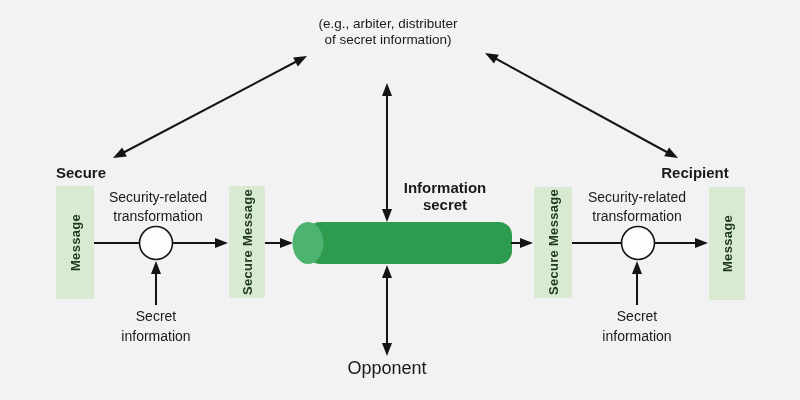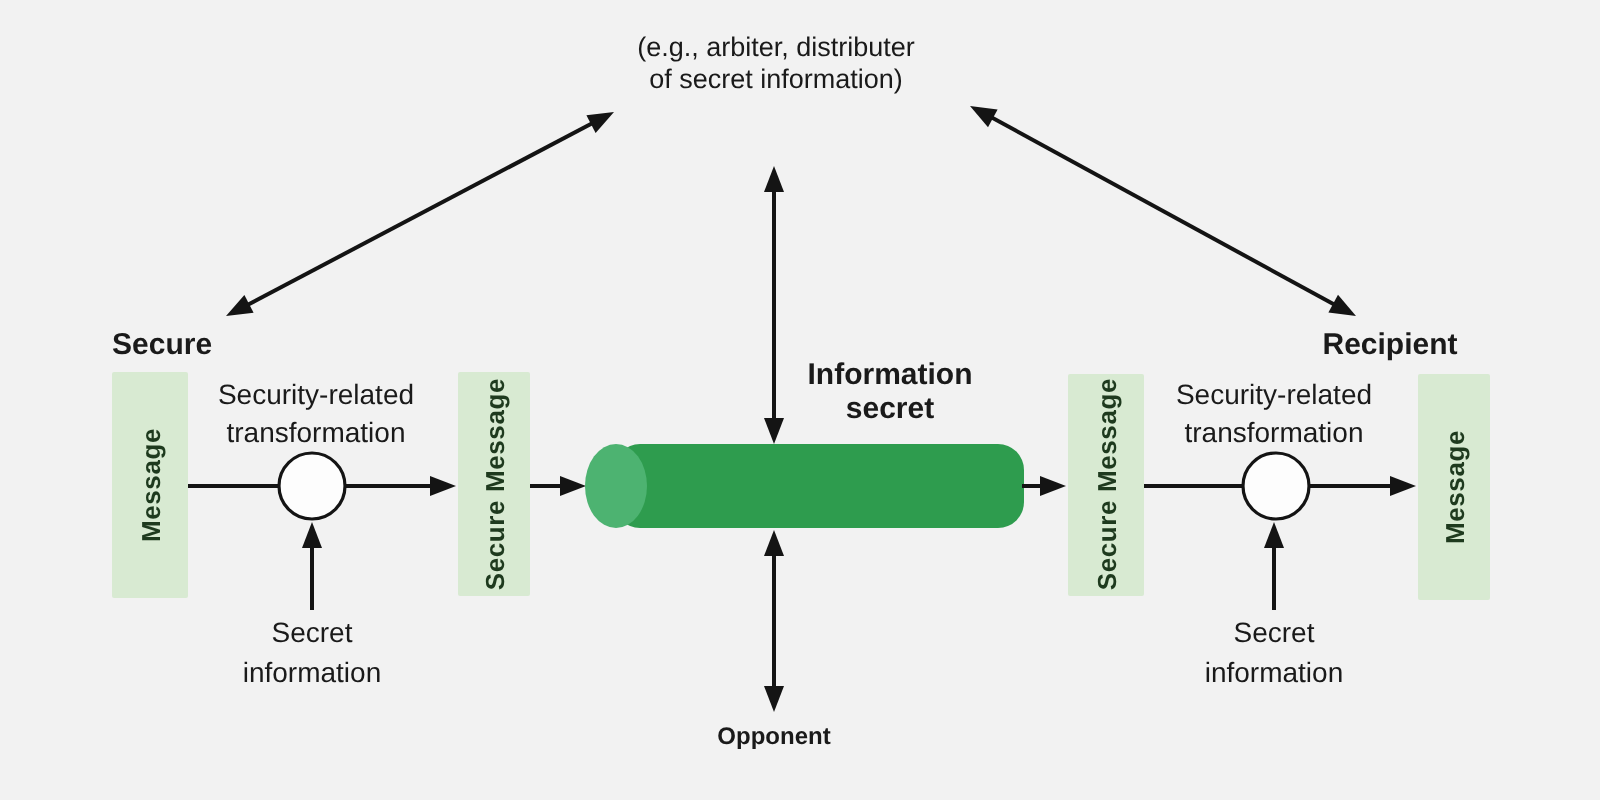--- a/index.html
+++ b/index.html
@@ -22,21 +22,21 @@
   .ttp{left:268px;top:16px;width:240px;}
   .ttp .t{font-size:15px;font-weight:bold;line-height:19px;}
   .ttp .s{font-size:13.5px;line-height:15.5px;}
   .sender-label{left:56px;top:165px;}
   .recipient-label{left:645px;top:165px;width:100px;text-align:center;}
   .transform-l{left:78px;top:188px;width:160px;line-height:19px;}
   .transform-r{left:557px;top:188px;width:160px;line-height:19px;}
   .channel-label{left:385px;top:179px;width:120px;font-size:15px;font-weight:bold;line-height:17px;}
   .secret-l{left:96px;top:306px;width:120px;line-height:20px;}
   .secret-r{left:577px;top:306px;width:120px;line-height:20px;}
-  .opponent-label{left:327px;top:360px;width:120px;font-size:12px;font-weight:bold;}
+  .opponent-label{left:327px;top:360px;width:120px;font-size:18px;font-weight:normal;}
   .box{
     position:absolute;
     background:var(--box-fill,#d8ead2);
     color:var(--box-text,#1e3a1e);
     display:flex;align-items:center;justify-content:center;
     border-radius:1px;
   }
   .box span{
     writing-mode:vertical-rl;
     transform:rotate(180deg);

